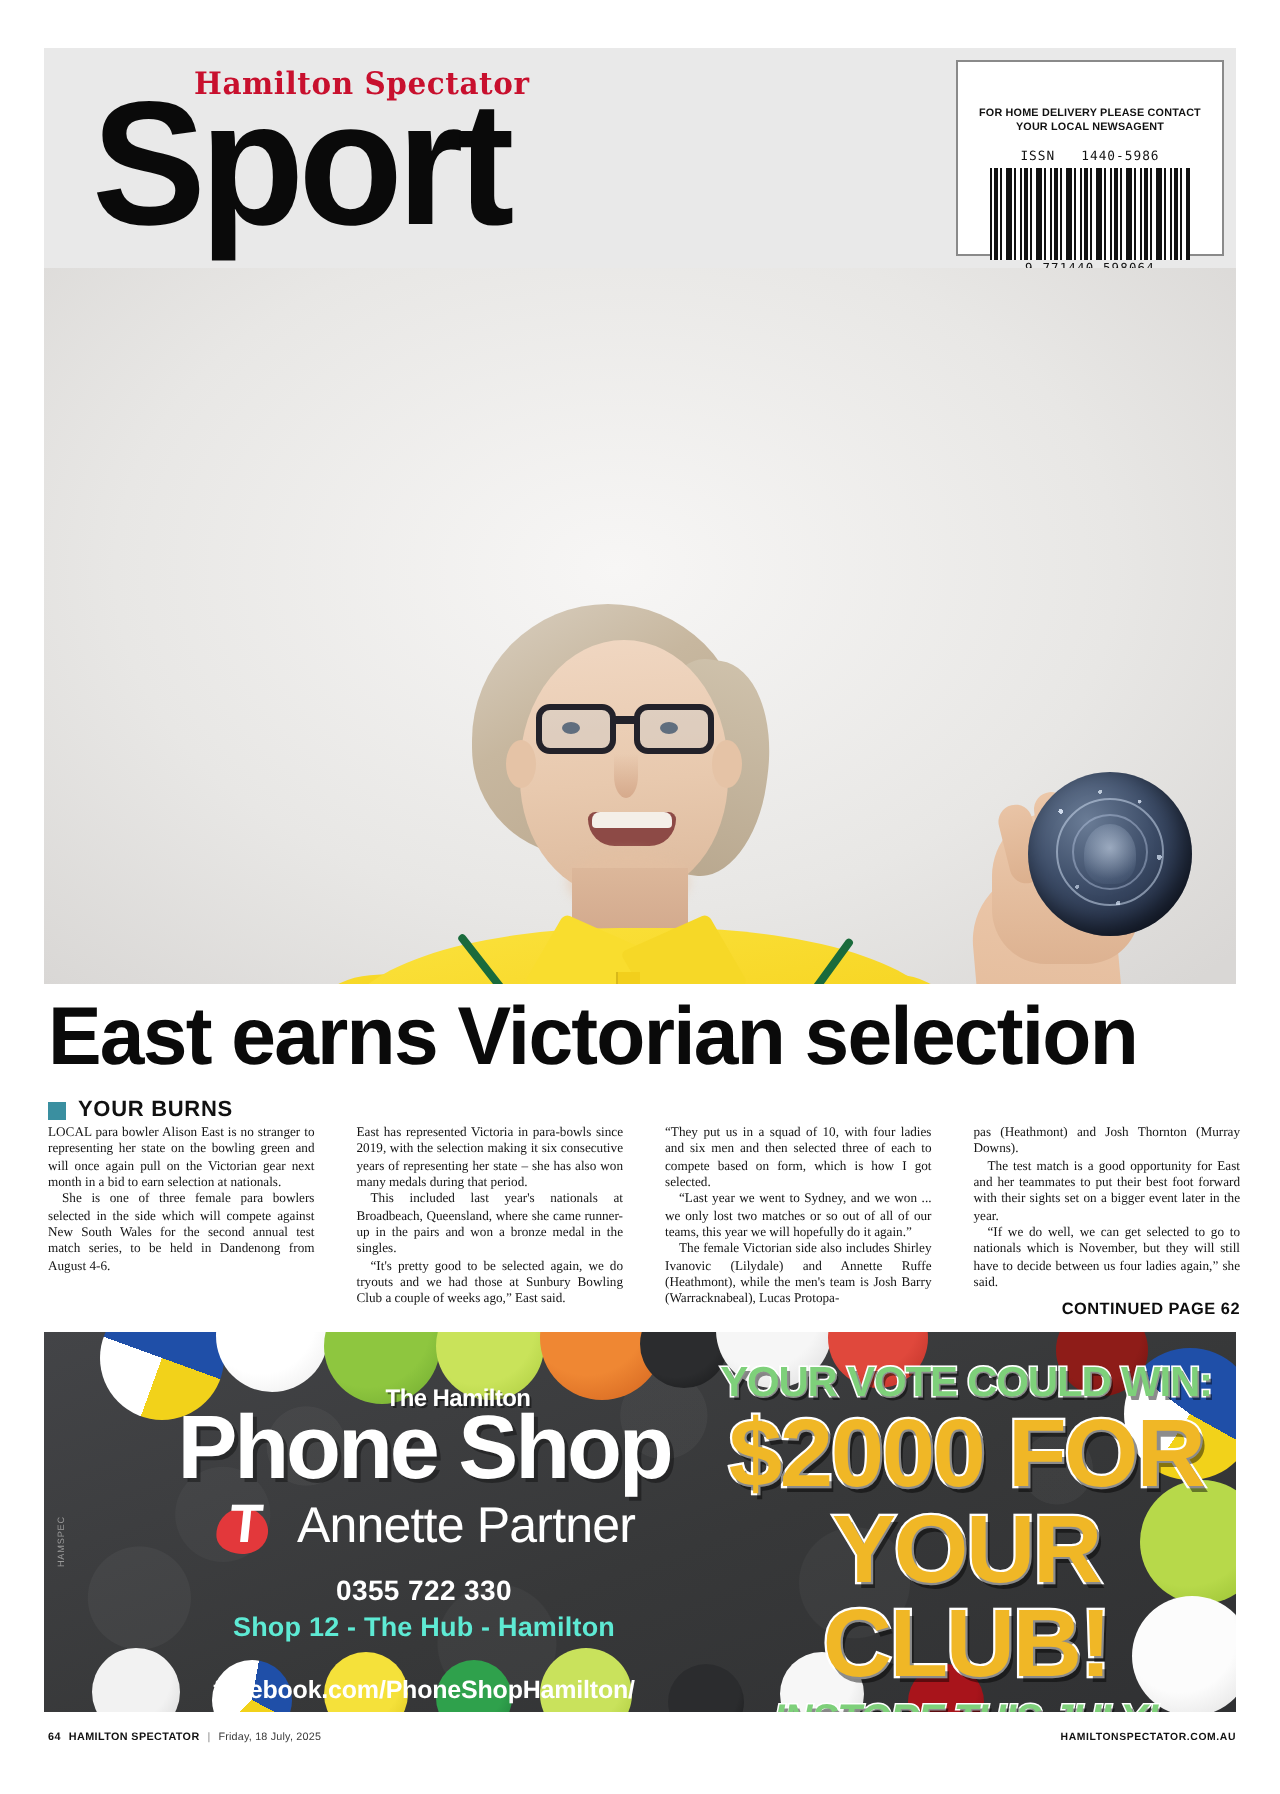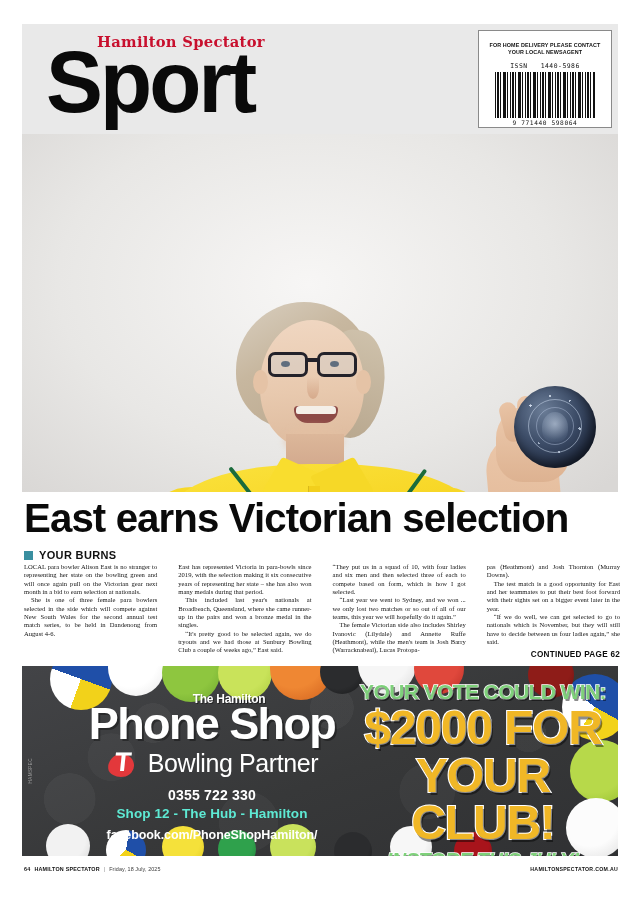--- a/index.html
+++ b/index.html
@@ -39,21 +39,21 @@
     transform: scaleX(0.97);
     transform-origin: left top;
   }
 
   
   .barcode-box {
     position: absolute; right: 6px; top: 6px;
     width: 134px; height: 98px;
     background: #ffffff;
     border: 1px solid #8a8a8a;
-    padding: 11px 4px 3px;
+    padding: 23px 4px 3px;
     text-align: center;
   }
   .barcode-line {
     font-family: "Liberation Sans", sans-serif;
     font-weight: bold;
     font-size: 5.4px;
     line-height: 7px;
     color: #111;
     letter-spacing: 0.1px;
   }
@@ -388,21 +388,21 @@
     margin-top:9px; letter-spacing:.2px;
   }
   .ad-shop-line {
     font-family:"Liberation Sans", sans-serif;
     font-weight:bold; font-size:13.5px; color:#5eead4;
     margin-top:3px; letter-spacing:.1px;
   }
   .ad-fb-line {
     font-family:"Liberation Sans", sans-serif;
     font-weight:bold; font-size:12.5px; color:#ffffff;
-    margin-top:7px; letter-spacing:-0.1px;
+    margin-top:17px; letter-spacing:-0.1px;
   }
 
   .ad-right { position:absolute; left:332px; top:14px; width:258px; text-align:center; }
   .promo-top {
     font-family:"Liberation Sans", sans-serif;
     font-weight:bold;
     font-size:21px; line-height:23px;
     color:#7ed07a; letter-spacing:-0.6px;
     -webkit-text-stroke: 1.6px #ffffff;
     paint-order: stroke fill;
@@ -582,21 +582,21 @@
     <div class="ball b20"></div>
 
     <div class="ad-left">
       <div class="ad-the-hamilton">The Hamilton</div>
       <div class="ad-phone-shop">Phone Shop</div>
       <div class="ad-telstra-row">
         <span class="telstra-mark">
           <span class="telstra-blob"></span>
           <span class="telstra-t">T</span>
         </span>
-        <span class="ad-telstra-partner">Bowling Partner</span>
+        <span class="ad-telstra-partner">Annette Partner</span>
       </div>
       <div class="ad-phone-num">0355 722 330</div>
       <div class="ad-shop-line">Shop 12 - The Hub - Hamilton</div>
       <div class="ad-fb-line">facebook.com/PhoneShopHamilton/</div>
     </div>
 
     <div class="ad-right">
       <div class="promo-top">YOUR VOTE COULD WIN:</div>
       <div class="promo-big">$2000 FOR</div>
       <div class="promo-big">YOUR CLUB!</div>

